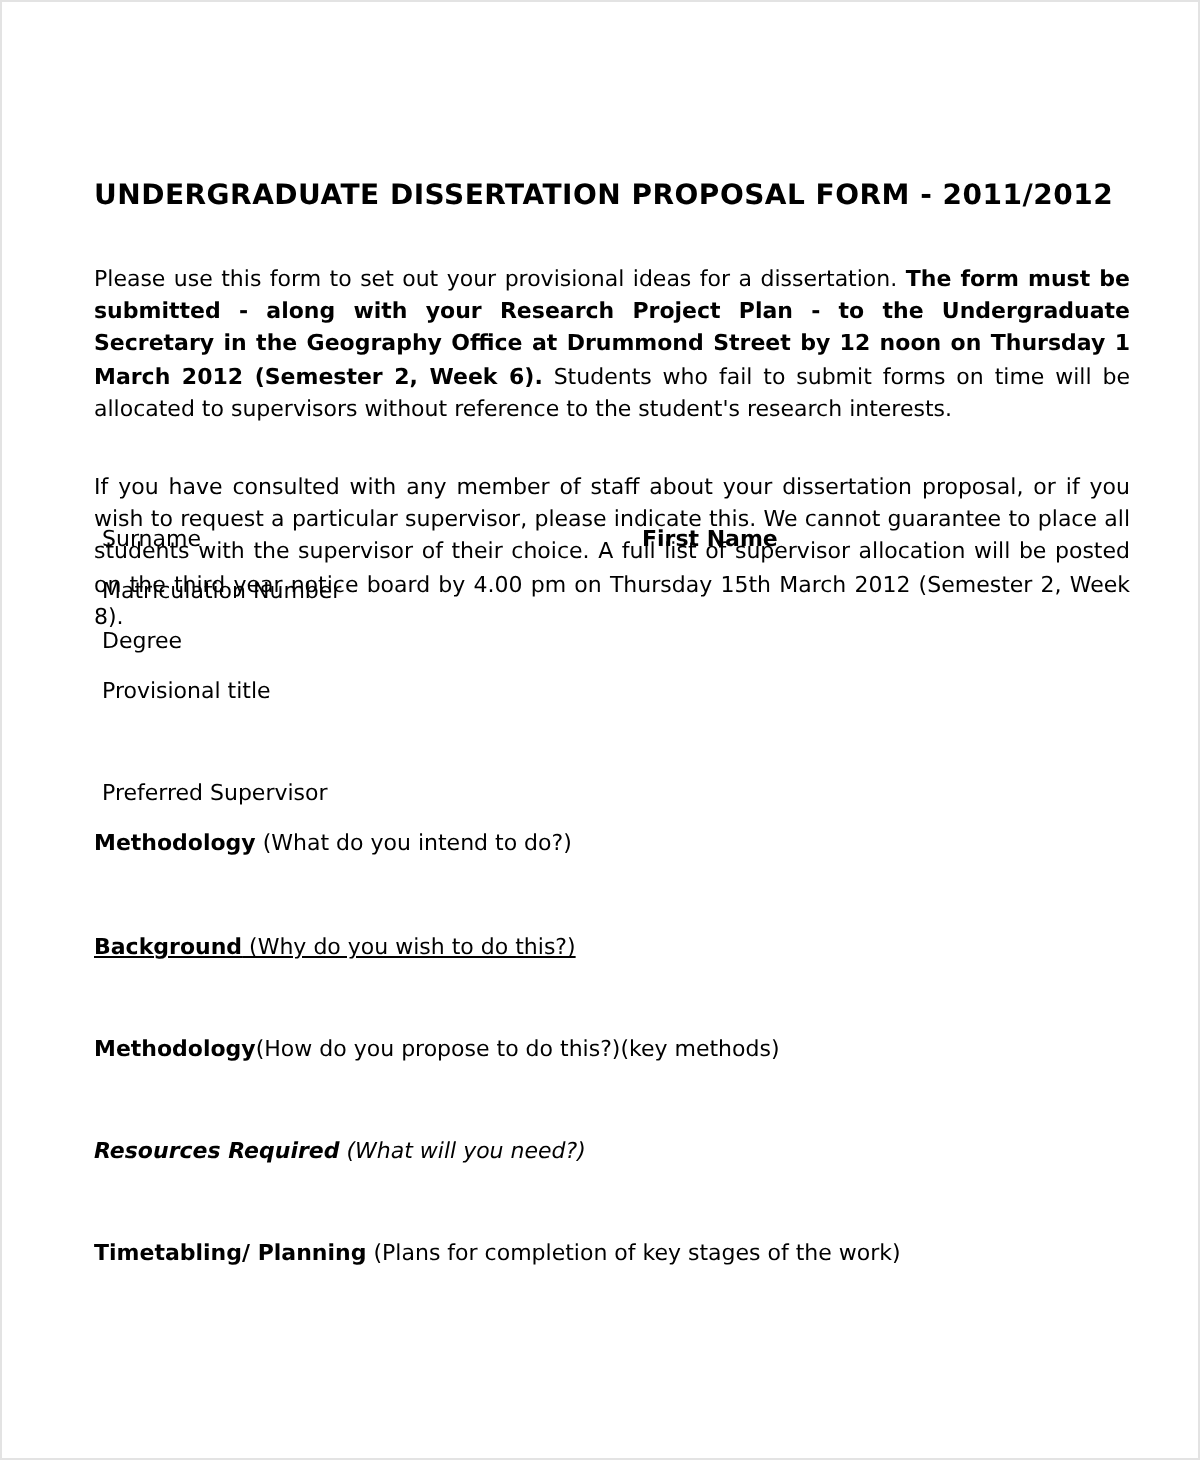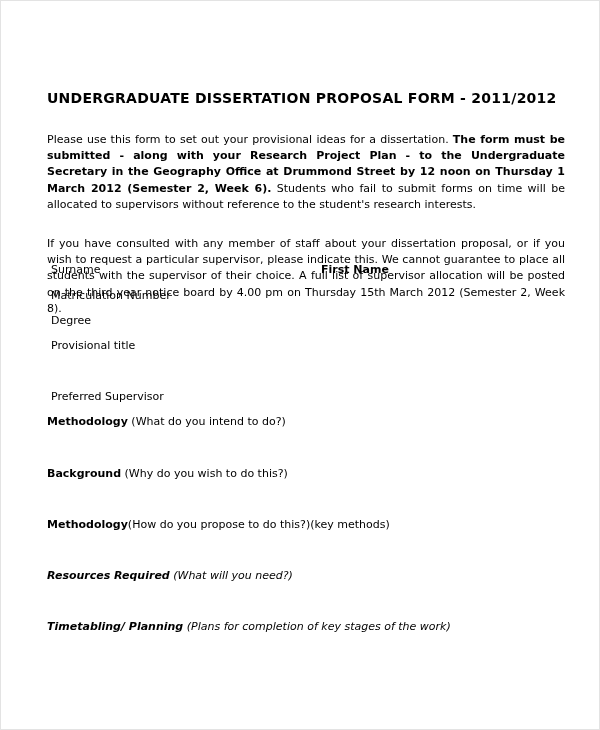--- a/index.html
+++ b/index.html
@@ -92,24 +92,24 @@
   }
 
   
   #lbl-surname        { top: 263px; }
   #lbl-firstname      { top: 263px; }
   #lbl-matriculation  { top: 289px; }
   #lbl-degree         { top: 314px; }
   #lbl-provisional    { top: 339px; text-align: right; }
   #lbl-preferred-sup  { top: 390px; }
   #sec-objectives     { top: 415px; }
-  #sec-background     { top: 467px; }
+  #sec-background     { top: 467px; text-decoration: underline; }
   #sec-methodology    { top: 518px; }
   #sec-resources      { top: 569px; font-style: italic; }
-  #sec-timetabling    { top: 620px; font-style: italic; }
+  #sec-timetabling    { top: 620px; }
 </style>
 </head>
 <body>
 
 <div id="page">
   <div id="sheet">
 
     <div class="doc-title">UNDERGRADUATE DISSERTATION PROPOSAL FORM  -  2011/2012</div>
 
     <p class="para" id="para-intro"><span>Please use this form to set out your provisional ideas for a dissertation.  </span><span class="b">The form must be submitted - along with your Research Project Plan - to the Undergraduate Secretary in the Geography Office at Drummond Street by 12 noon on Thursday 1 March 2012 (Semester 2, Week 6).</span><span>  Students who fail to submit forms on time will be allocated to supervisors without reference to the student's research interests.</span></p>

